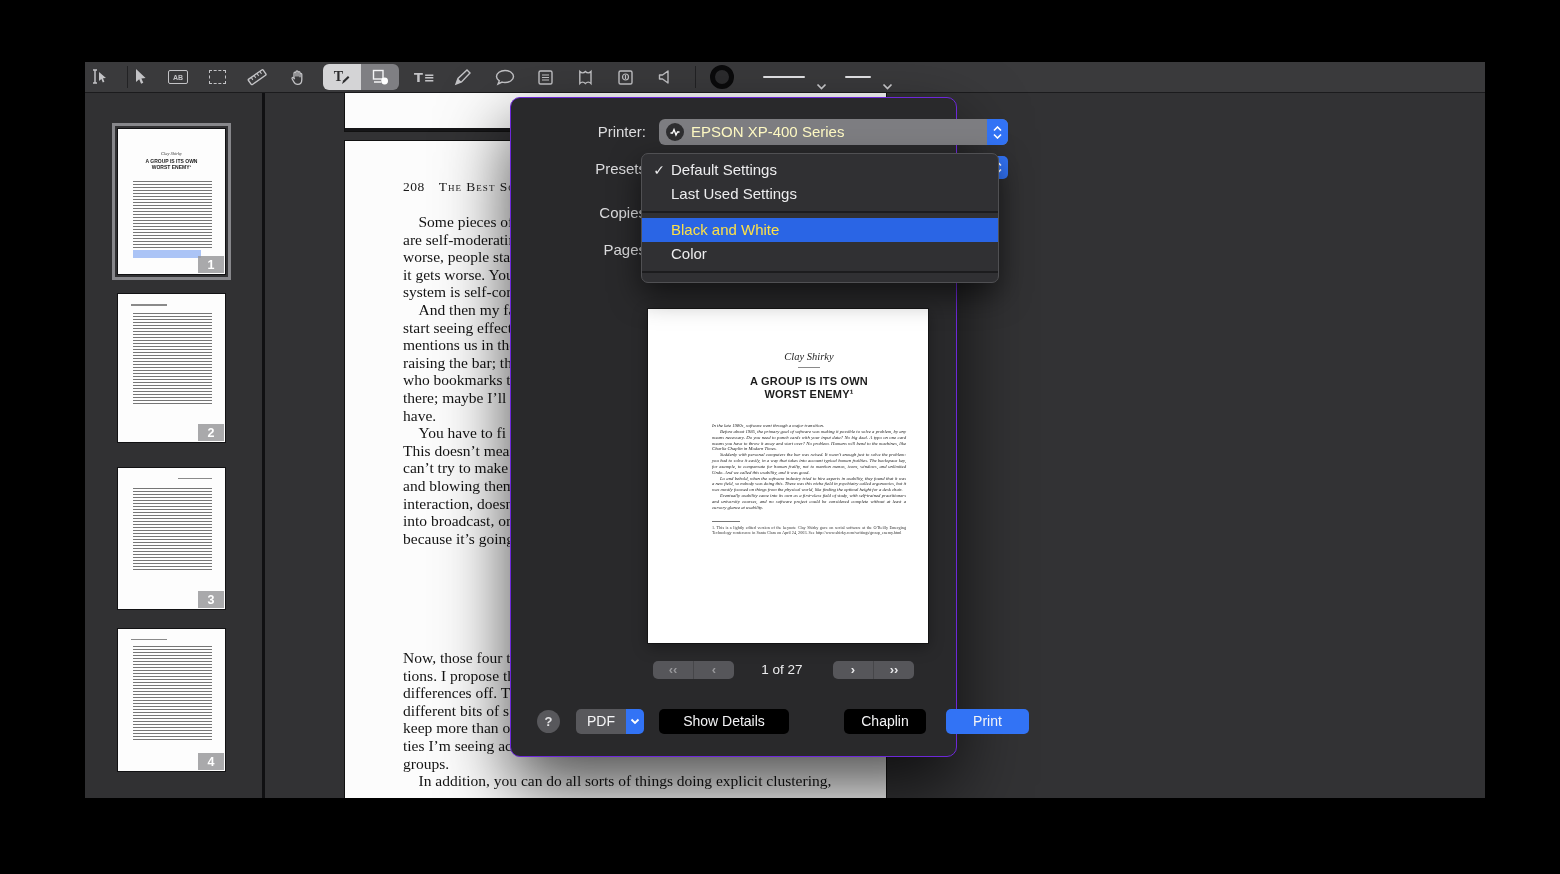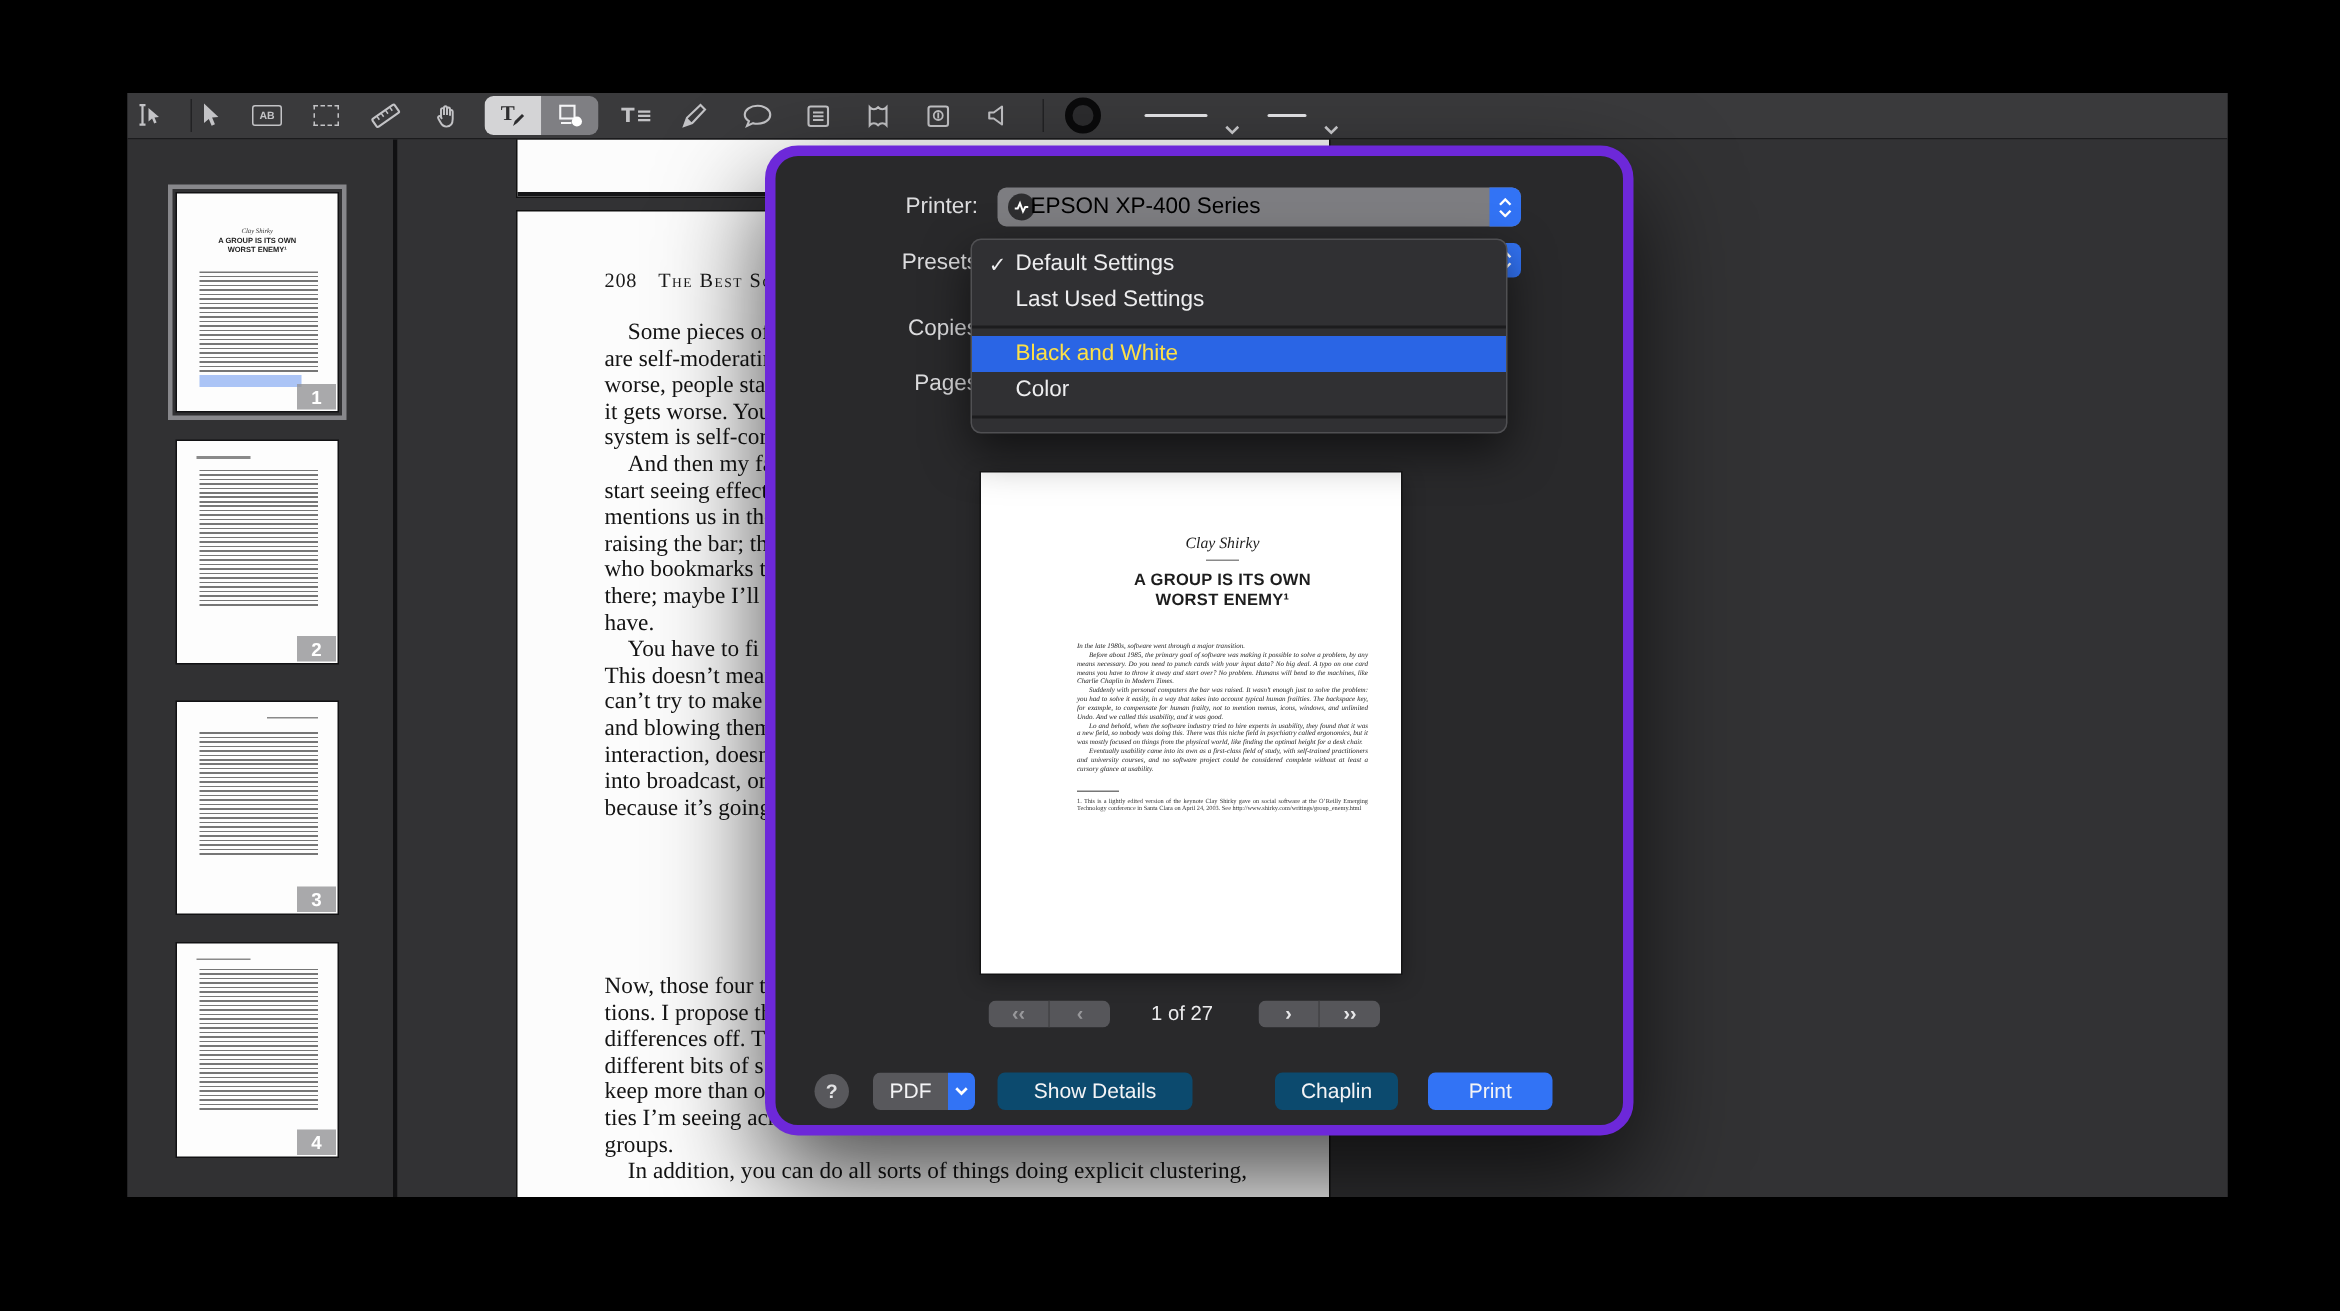--- a/index.html
+++ b/index.html
@@ -39,25 +39,25 @@
   .page-strip{position:absolute;left:80px;top:0;width:541px;height:35px;background:#fcfcfc;border-bottom:3px solid #161618;box-shadow:0 0 0 1px #111;}
   .page2{position:absolute;left:80px;top:48px;width:541px;height:657px;background:#fcfcfc;box-shadow:0 0 0 1px #111;
          font-family:"Liberation Serif",serif;color:#141414;}
   .doc-header{position:absolute;left:58px;top:38px;font-size:13.5px;letter-spacing:.5px;color:#1a1a1a;white-space:pre;}
   .doc-header .sc{font-variant:small-caps;letter-spacing:1px;}
   .doc-block{position:absolute;left:58px;right:10px;font-size:15.5px;line-height:17.6px;}
   .doc-block-1{top:72px;}
   .doc-block-2{top:508px;}
   .doc-line{white-space:pre-wrap;}
   
-  .dialog{position:absolute;left:510px;top:97px;width:579px;height:660px;background:#29292b;border:7px solid #6d28d9;
-          border-radius:22px;box-shadow:0 30px 70px rgba(0,0,0,.7);box-sizing:border-box;z-index:10;}
+  .dialog{position:absolute;left:510px;top:97px;width:447px;height:660px;background:#29292b;border:1px solid #6d28d9;
+          border-radius:10px;box-shadow:0 30px 70px rgba(0,0,0,.7);box-sizing:border-box;z-index:10;}
   .dlabel{position:absolute;left:15px;width:120px;text-align:right;color:#dcdcde;font-size:15px;line-height:20px;}
   .popup{position:absolute;left:148px;top:21px;width:349px;height:26px;background:#7d7d81;border-radius:6px;}
-  .popup-text{position:absolute;left:22px;top:0;line-height:26px;color:#000000;font-size:15px;}
+  .popup-text{position:absolute;left:32px;top:0;line-height:26px;color:#fef9c3;font-size:15px;}
   .popup-icon{position:absolute;left:7px;top:4px;width:18px;height:18px;border-radius:50%;background:#2e2e30;display:flex;align-items:center;justify-content:center;}
   .popup-cap{position:absolute;right:0;top:0;width:21px;height:26px;background:#3273f5;border-radius:0 6px 6px 0;
              display:flex;align-items:center;justify-content:center;}
   .presets-cap{position:absolute;left:476px;top:58px;width:21px;height:23px;background:#3273f5;border-radius:5px;z-index:3;
                display:flex;align-items:center;justify-content:center;}
   
   .menu{position:absolute;left:130px;top:55px;width:358px;background:#303033;border:1px solid #505053;border-radius:7px;
         padding:4px 0;box-shadow:0 12px 30px rgba(0,0,0,.55);z-index:20;box-sizing:border-box;}
   .menu-item{position:relative;height:24px;line-height:24px;color:#ededef;font-size:15px;padding-left:29px;}
   .menu-item .mi-check{position:absolute;left:8px;width:18px;text-align:center;font-size:14px;}
@@ -76,21 +76,21 @@
   .pv-body p + p{text-indent:8px;}
   .pv-fnrule{width:28px;height:1px;background:#777;margin:10px 0 3px;}
   .pv-fn{font:4.2px/5.2px "Liberation Serif",serif;color:#333;text-align:justify;}
   
   .pag-group{position:absolute;top:563px;height:18px;display:flex;border-radius:5px;overflow:hidden;}
   .pag-btn{width:40px;height:18px;background:#56565a;color:#e8e8ea;font:bold 13px/18px "Liberation Sans",sans-serif;text-align:center;}
   .pag-btn + .pag-btn{border-left:1px solid #464649;}
   .pag-btn.dim{color:#98989b;}
   .pag-label{position:absolute;top:563px;left:221px;width:100px;text-align:center;color:#ececee;font-size:13.5px;line-height:18px;}
   
-  .btn{position:absolute;top:611px;height:25px;border-radius:5px;background:#0c4a6e;color:#f4f4f6;
+  .btn{position:absolute;top:611px;height:25px;border-radius:5px;background:#000000;color:#f4f4f6;
        font-size:14px;line-height:25px;text-align:center;}
   .btn-blue{background:#3273f5;}
   .help-btn{position:absolute;left:26px;top:612px;width:23px;height:23px;border-radius:50%;background:#58585c;
             color:#e3e3e5;font:bold 13px/23px "Liberation Sans",sans-serif;text-align:center;}
   .pdf-btn{position:absolute;left:65px;top:611px;width:68px;height:25px;border-radius:5px;overflow:hidden;display:flex;}
   .pdf-main{width:50px;background:#58585c;color:#f4f4f6;font-size:14px;line-height:25px;text-align:center;}
   .pdf-cap{width:18px;background:#3273f5;display:flex;align-items:center;justify-content:center;}
 </style>
 </head>
 <body>

